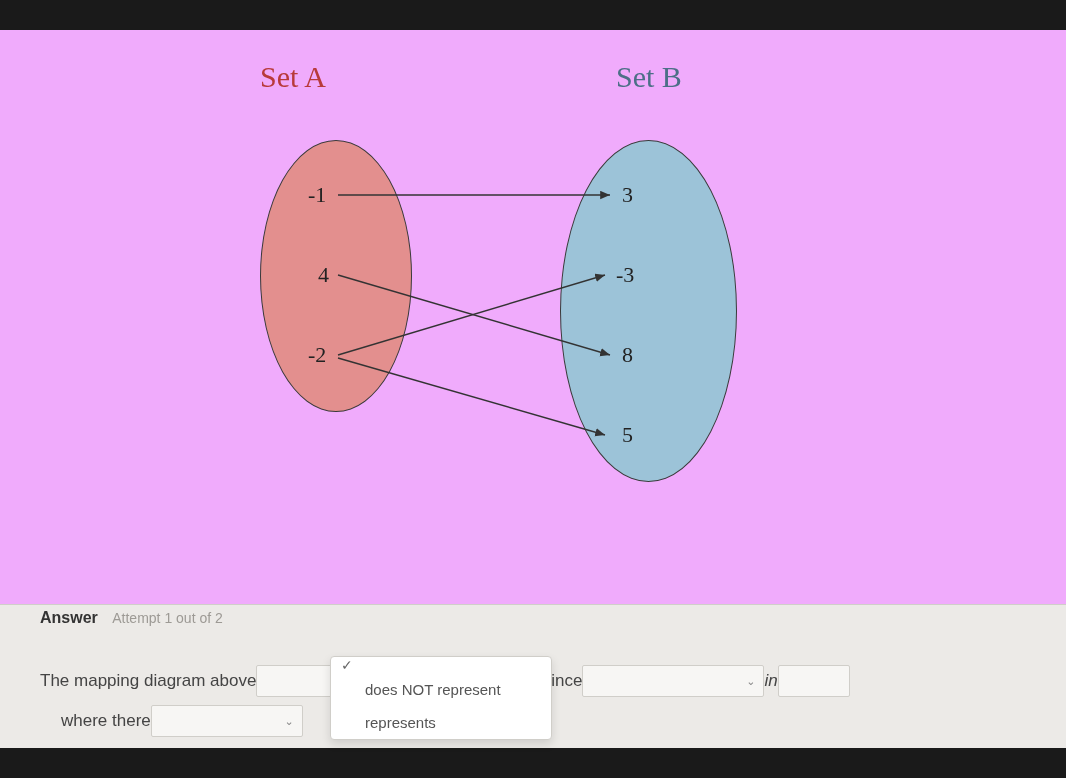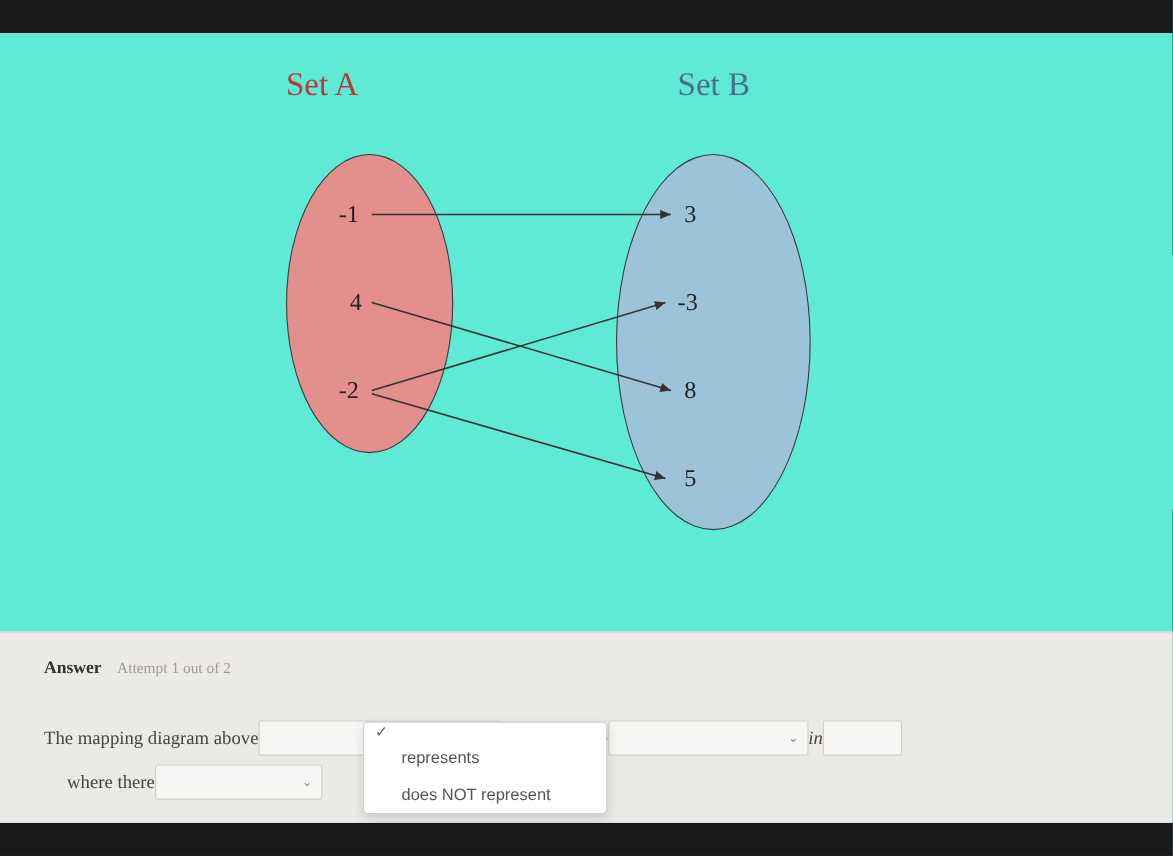--- a/index.html
+++ b/index.html
@@ -7,21 +7,21 @@
     padding: 0;
     width: 1066px;
     height: 778px;
     font-family: Georgia, 'Times New Roman', serif;
     background: #1a1a1a;
     overflow: hidden;
   }
   .page {
     position: absolute;
     top: 30px; left: 0; right: 0; bottom: 30px;
-    background: #5eead4;
+    background: #f0abfc;
   }
   .titles {
     position: absolute;
     top: 30px;
     left: 0; width: 100%;
     display: flex;
     font-size: 30px;
   }
   .title-a { position:absolute; left: 260px; color: #b83a3a; }
   .title-b { position:absolute; left: 616px; color: #4c6f87; text-align: right; }
@@ -56,26 +56,26 @@
   .lines {
     position: absolute;
     left: 0; top: 0;
     width: 800px; height: 380px;
     pointer-events: none;
   }
   .answer-area {
     position: absolute;
     left: 0; right: 0;
     bottom: 0;
-    height: 174px;
+    height: 144px;
     background: #eceae7;
     border-top: 1px solid #d0cec9;
-    padding: 24px 40px;
+    padding: 4px 40px;
     box-sizing: border-box;
-    font-family: Liberation Serif, serif;
+    font-family: Liberation Sans, sans-serif;
   }
   .answer-head { font-size: 16px; color: #333; }
   .answer-head .lbl { font-weight: bold; margin-right: 10px; }
   .answer-head .att { color: #9d9a95; font-size: 14px; }
   .sentence {
     margin-top: 38px;
     font-size: 17px;
     color: #444;
     display: flex;
     align-items: center;
@@ -191,17 +191,17 @@
       <span class="blank" style="min-width:150px;">
         <span class="chev">⌄</span>
       </span>
     </div>
   </div>
 
   <div class="dropdown">
     <div class="dd-row">
       <span class="dd-check">✓</span>
     </div>
+    <div class="dd-row">does NOT represent</div>
     <div class="dd-row">represents</div>
-    <div class="dd-row">does NOT represent</div>
   </div>
 
 </div>
 
 </body></html>

